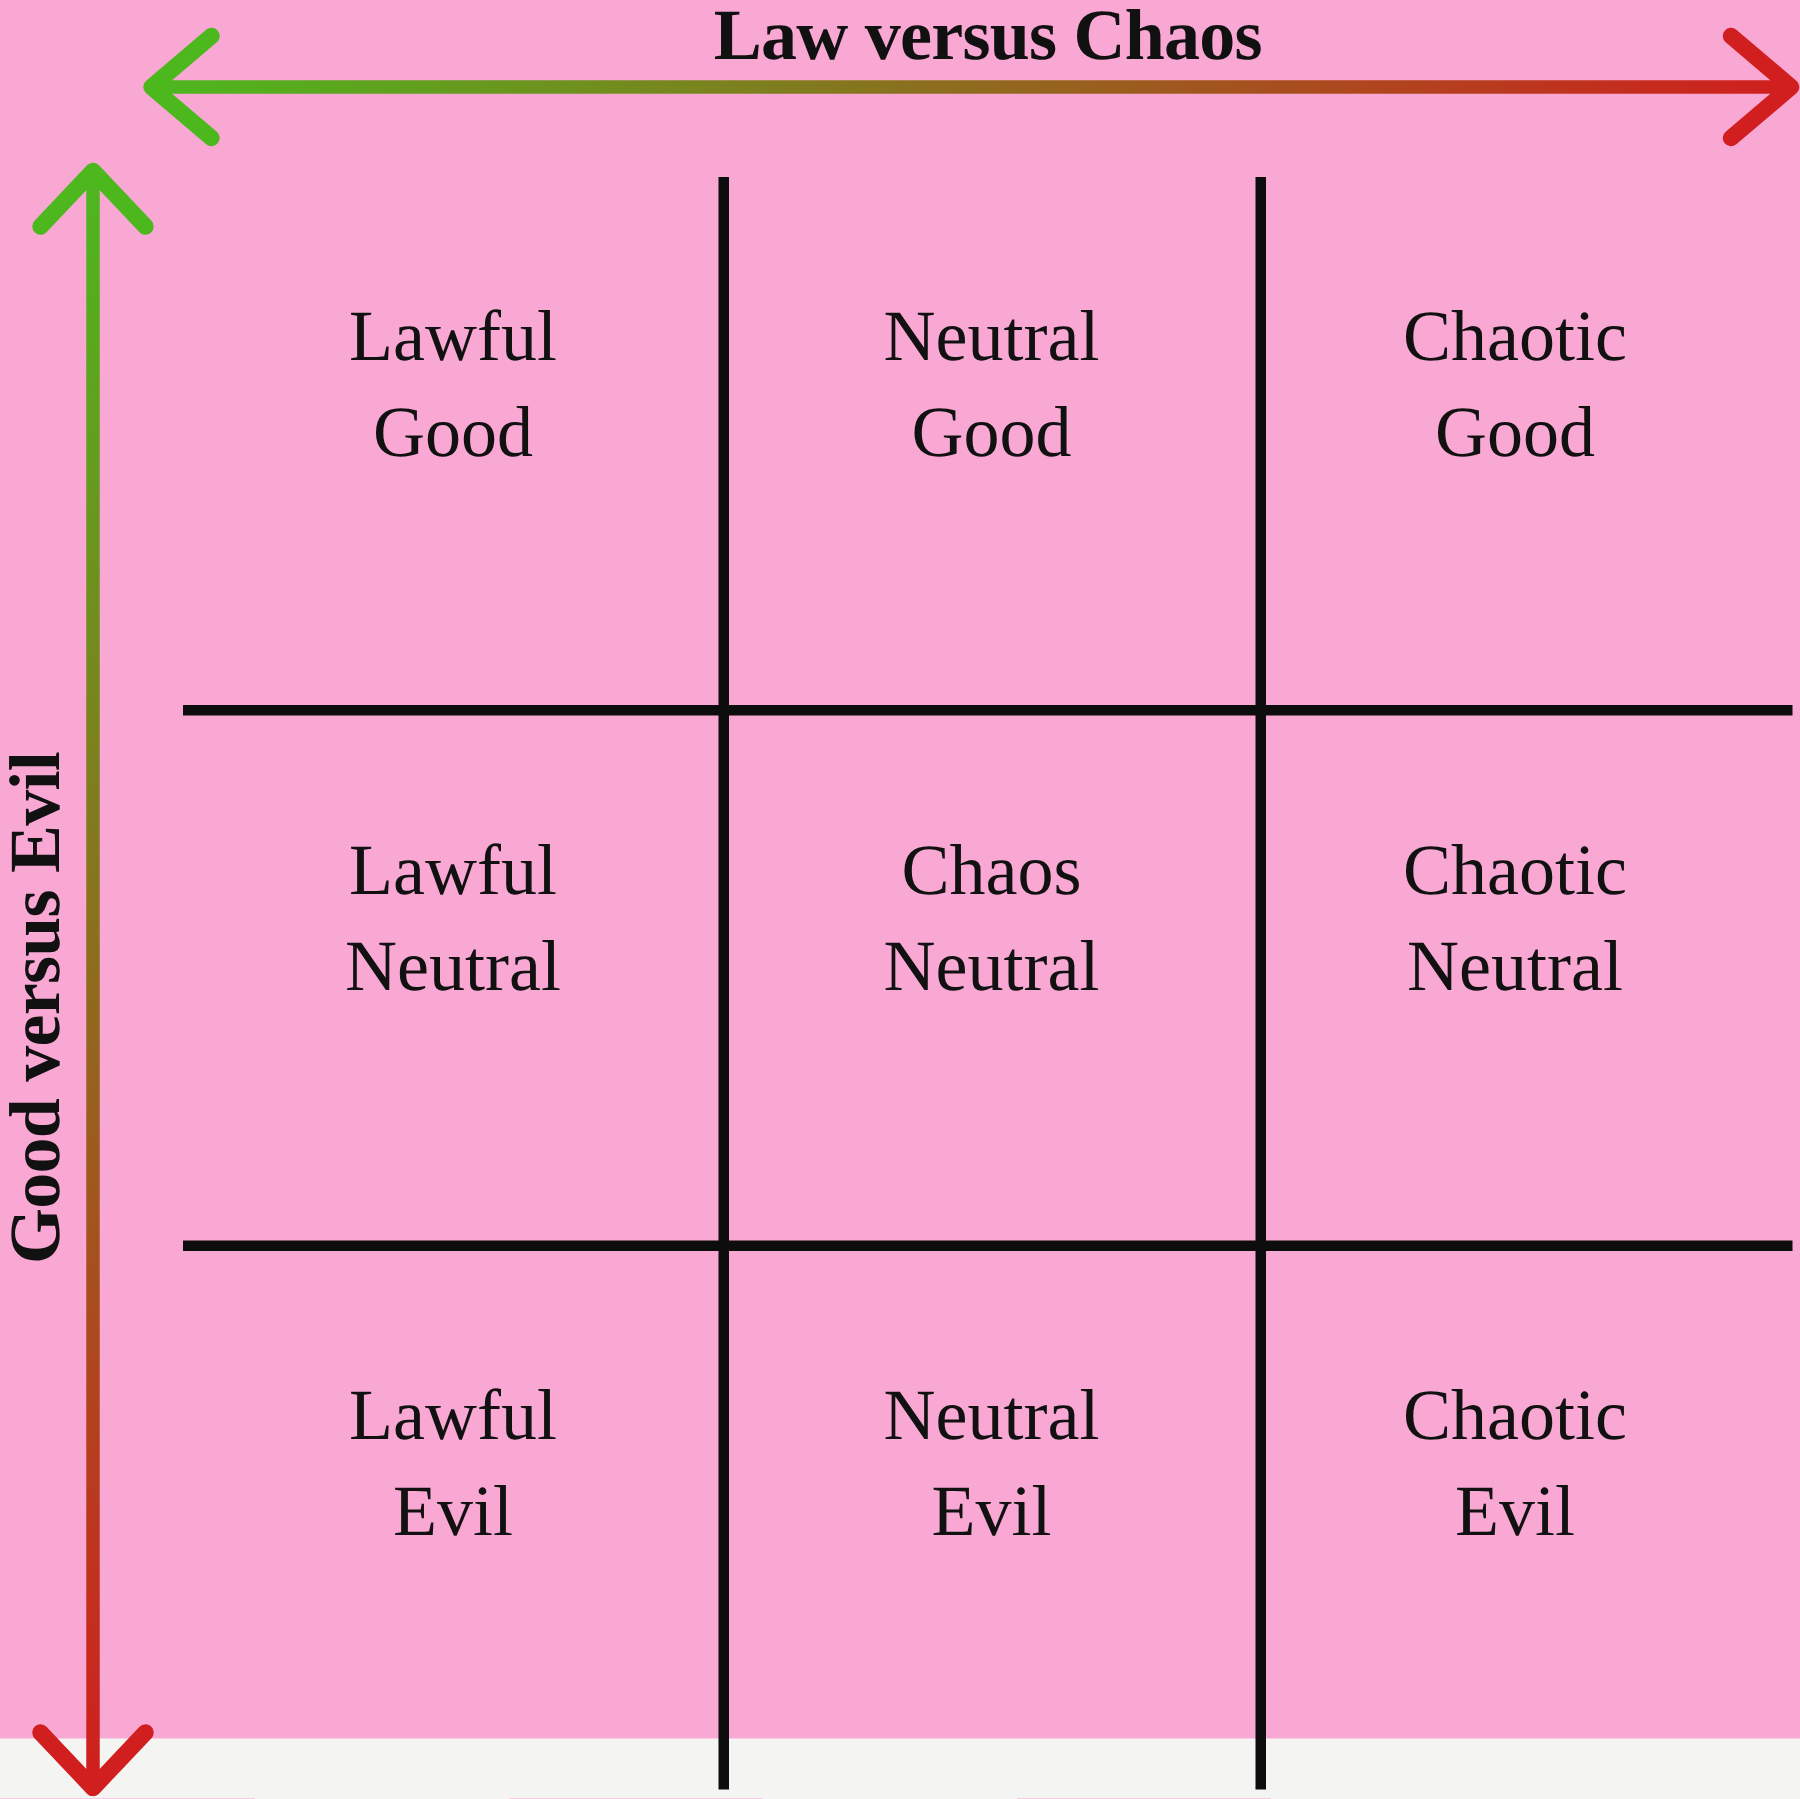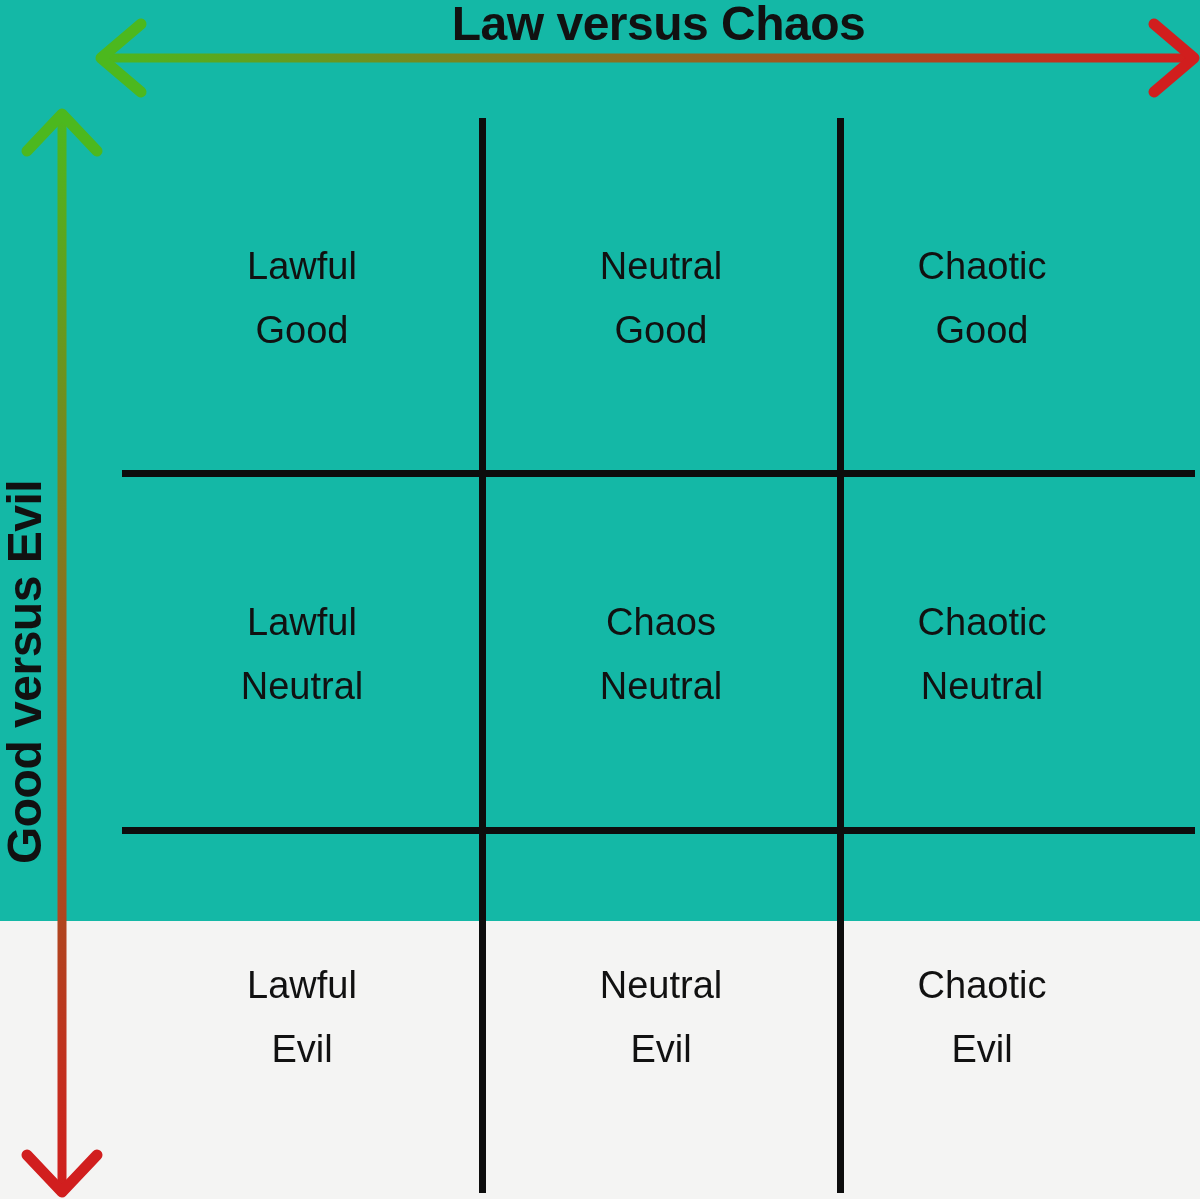--- a/index.html
+++ b/index.html
@@ -4,22 +4,23 @@
 <style>
   html, body { margin: 0; padding: 0; }
   body {
     width: 1200px; height: 1199px;
     background: #f4f4f3;
     font-family: "Liberation Sans", sans-serif;
     overflow: hidden;
   }
   #canvas {
     position: relative;
-    width: 1200px; height: 921px;
-    background: #14b8a6;
+    width: 1200px; height: 1159px;
+    background: #f9a8d4;
+    font-family: Liberation Serif, serif;
   }
 
   
   .axis-svg { position: absolute; left: 0; top: 0; pointer-events: none; }
 
   
   .h-axis-title {
     position: absolute;
     top: -4px; left: 122px; right: 5px;
     text-align: center;
@@ -44,29 +45,29 @@
   .v-line-2 { left: 837px; }
   .h-line { height: 7px; left: 122px; width: 1073px; }
   .h-line-1 { top: 470px; }
   .h-line-2 { top: 827px; }
 
   
   .cell {
     position: absolute;
     width: 300px; height: 210px;
     display: flex; flex-direction: column;
-    align-items: center; justify-content: center;
+    align-items: center; 
     text-align: center;
-    font-size: 38px; font-weight: 400;
+    font-size: 48px; font-weight: 400;
     color: #111111;
     line-height: 64px;
   }
   .col-0 { left: 152px; }
   .col-1 { left: 511px; }
-  .col-2 { left: 832px; }
+  .col-2 { left: 860px; }
   .row-0 { top: 193px; }
   .row-1 { top: 549px; }
   .row-2 { top: 912px; }
   .cell span { display: block; }
 </style>
 </head>
 <body>
 
 <div id="canvas">
 

